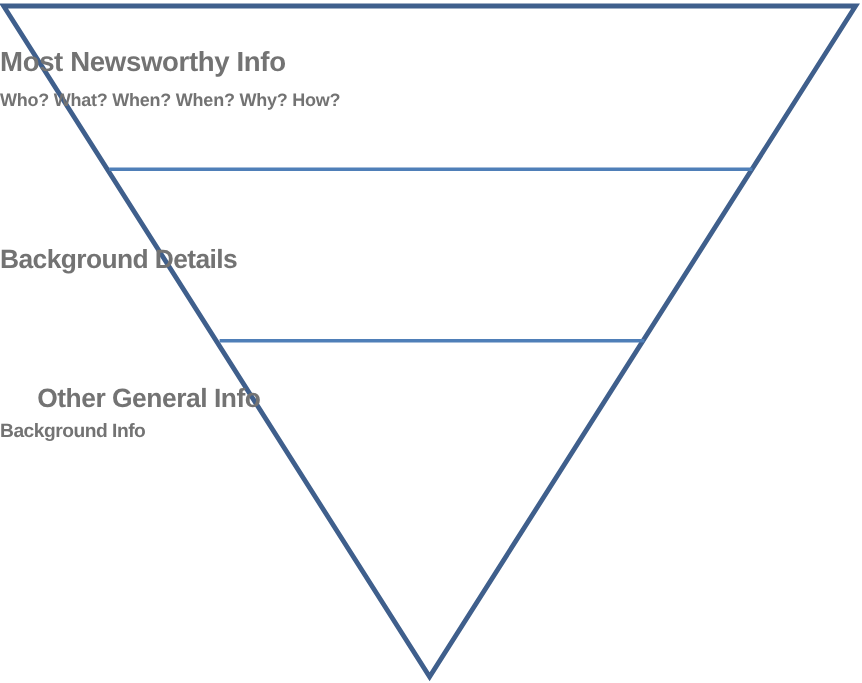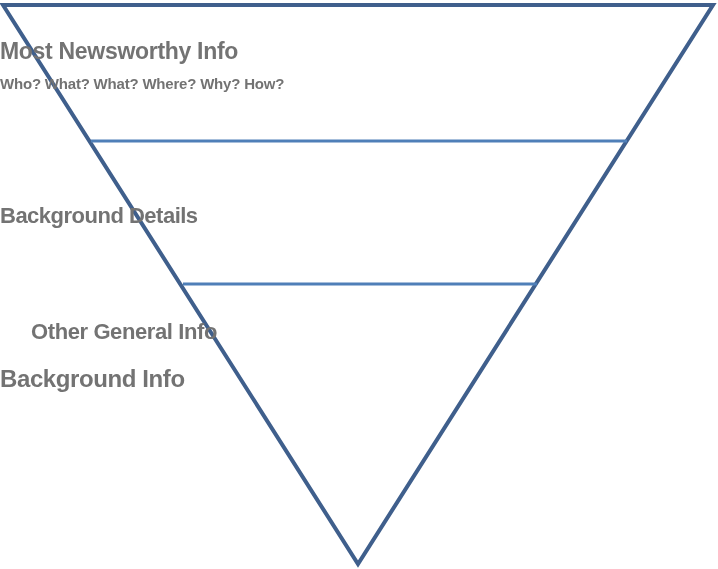--- a/index.html
+++ b/index.html
@@ -5,28 +5,28 @@
     html, body { margin: 0; padding: 0; background: #ffffff; }
     body { width: 718px; height: 569px; position: relative; overflow: hidden;
            font-family: "Liberation Sans", "DejaVu Sans", sans-serif; }
     svg.pyramid { position: absolute; left: 0; top: 0; }
     .label { position: absolute; left: 0; width: 718px; text-align: left;
              color: #737373; font-weight: bold; white-space: nowrap; }
     .l1-title { top: 38px; font-size: 23px; letter-spacing: -0.3px; }
     .l1-sub { top: 75px; font-size: 15px; letter-spacing: -0.2px; }
     .l2-title { top: 203px; font-size: 22px; letter-spacing: -0.5px; }
     .l3-title { top: 319px; font-size: 22px; letter-spacing: -0.4px; padding-left: 31px; }
-    .l3-sub { top: 365px; font-size: 24px; letter-spacing: -0.4px; }
+    .l3-sub { top: 351px; font-size: 16px; letter-spacing: -0.4px; }
   </style>
 </head>
 <body>
 
 <svg class="pyramid" width="718" height="569" viewBox="0 0 718 569" xmlns="http://www.w3.org/2000/svg">
   <polygon points="3,5 713,5 358,564" fill="#ffffff" stroke="#3f5f8c" stroke-width="4" stroke-linejoin="miter"></polygon>
   <line x1="91" y1="141" x2="627" y2="141" stroke="#4f7fb8" stroke-width="3"></line>
   <line x1="183" y1="284" x2="537" y2="284" stroke="#4f7fb8" stroke-width="3"></line>
 </svg>
 
 <div class="label l1-title">Most Newsworthy Info</div>
-<div class="label l1-sub">Who? What? What? Where? Why? How?</div>
+<div class="label l1-sub">Who? What? When? When? Why? How?</div>
 <div class="label l2-title">Background Details</div>
 <div class="label l3-title">Other General Info</div>
 <div class="label l3-sub">Background Info</div>
 
 </body></html>

